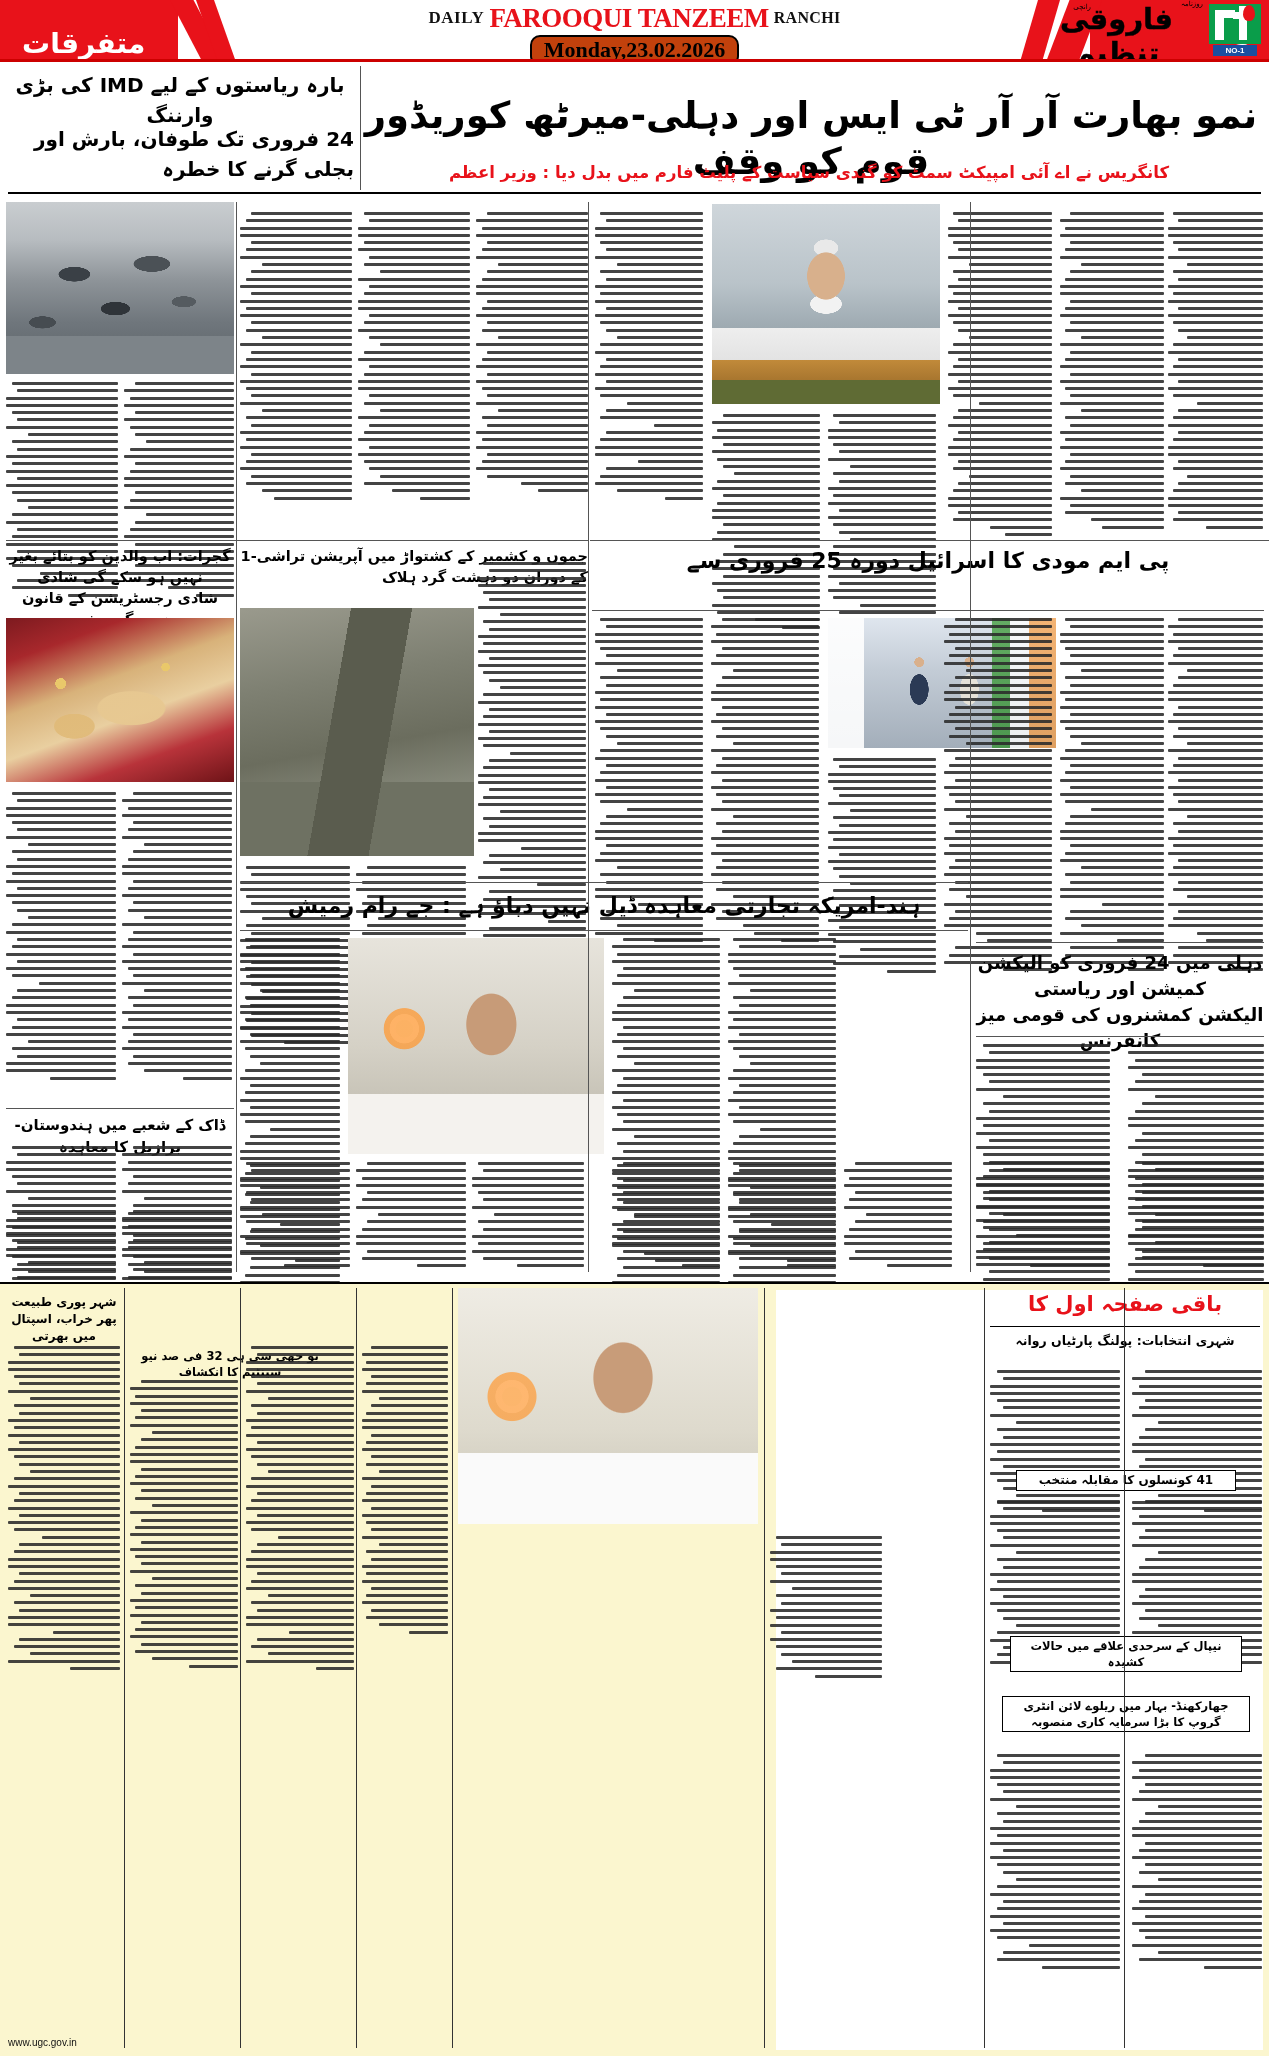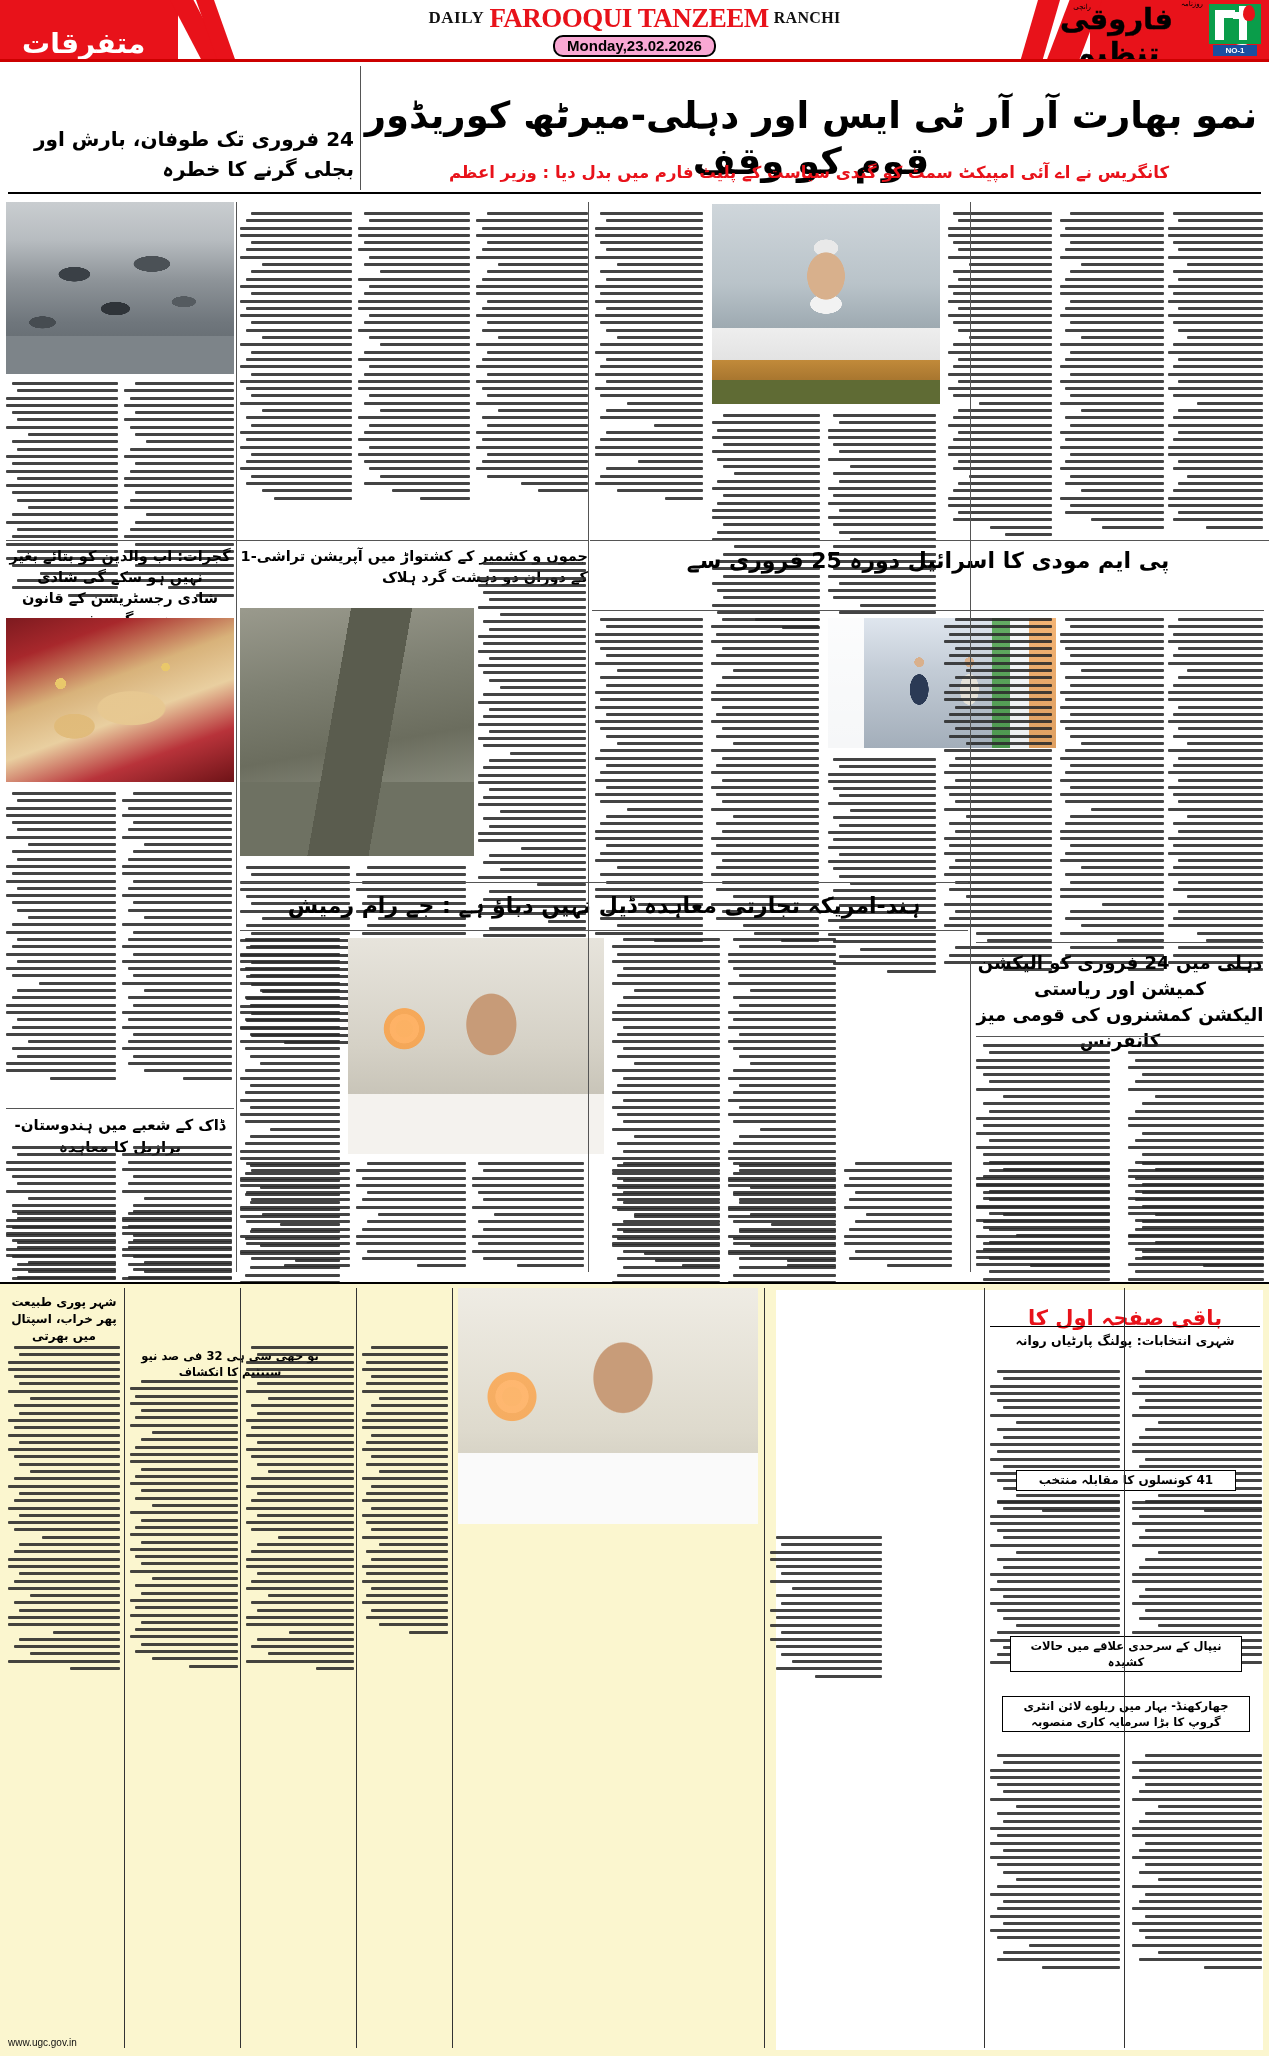--- a/index.html
+++ b/index.html
@@ -76,22 +76,22 @@
   }
   .ct-daily { font-family:"Liberation Serif", serif; font-weight:bold; font-size:17px; color:#111;
      letter-spacing:.5px; vertical-align: 4px; margin-top: 23px;}
   .ct-main { font-family:"Liberation Serif", serif; font-weight:bold; font-size:27px; color:#e8121a;
      letter-spacing:-.5px; }
   .ct-ranchi { font-family:"Liberation Serif", serif; font-weight:bold; font-size:16px; color:#111;
      letter-spacing:.3px; vertical-align: 4px;}
   .ct-date {
     display:inline-block; margin-top: 1px;
     border: 2px solid #000; border-radius: 10px;
-    padding: 0px 12px 1px; font-family:Liberation Sans, sans-serif;
-    font-weight: bold; font-size: 15px; color:#000; background:#f9a8d4;
+    padding: 0px 12px 1px; font-family:Liberation Serif, serif;
+    font-weight: bold; font-size: 22px; color:#000; background:#c2410c;
   }
   .ct-web {
     margin-top: 1px; font-family:"Liberation Sans",sans-serif; font-size:9px; color:#333;
     direction:ltr;
   }
   .section-tag {
     position: absolute; left: 22px; top: 21px;
     color: #fff; font-size: 28px; font-weight: bold; direction: rtl;
     font-family: "DejaVu Sans", sans-serif; line-height: 46px;
   }
@@ -295,20 +295,21 @@
     </div>
 
     <div class="section-tag">متفرقات</div>
   </div>
 
   <div class="body-area">
 
     <div class="main-head headline-ur">نمو بھارت آر آر ٹی ایس اور دہلی-میرٹھ کوریڈور قوم کو وقف</div>
     <div class="main-sub">کانگریس نے اے آئی امپیکٹ سمٹ کو گندی سیاست کے پلیٹ فارم میں بدل دیا : وزیر اعظم</div>
 
+    <div class="left-head">بارہ ریاستوں کے لیے IMD کی بڑی وارننگ</div>
     <div class="left-head" style="top:62px;text-align:right;">24 فروری تک طوفان، بارش اور بجلی گرنے کا خطرہ</div>
 
     <div class="rule-h" style="left:8px; top:130px; width:1253px; background:#000; height:2px;"></div>
     <div class="rule-v" style="right:908px; top:4px; height:124px;"></div>
 
     <div class="photo ph-traffic" style="left:6px; top:140px; width:228px; height:172px;"></div>
 
     <div class="col lines" style="left:6px; top:320px; width:112px;">
       <i class="s95"></i>
         <i class="s90"></i>
@@ -1723,21 +1724,21 @@
     <div class="rule-v" style="left:236px; top:140px; height:1070px;"></div>
     <div class="rule-v" style="left:588px; top:140px; height:1070px;"></div>
     <div class="rule-v" style="left:970px; top:140px; height:1070px;"></div>
 
   </div>
 
   <div class="bottom-band">
 
     <div class="bb-white" style="left:776px; top:6px; width:487px; height:760px;"></div>
 
-    <div class="red-head" style="position:absolute; left:990px; top:20px; width:270px; font-size:21px; line-height:28px;">باقی صفحہ اول کا</div>
+    <div class="red-head" style="position:absolute; left:990px; top:6px; width:270px; font-size:21px; line-height:28px;">باقی صفحہ اول کا</div>
     <div class="rule-h" style="left:990px; top:42px; width:270px; background:#000;"></div>
 
     <div class="blk-head" style="position:absolute; left:990px; top:48px; width:270px; font-size:12.5px; line-height:18px;">شہری انتخابات: پولنگ پارٹیاں روانہ</div>
 
     <div class="col lines" style="left:990px; top:86px; width:130px;">
       <i class="s95"></i>
         <i class="s90"></i>
         <i class="s100"></i>
         <i class="s85"></i>
         <i class="s95"></i>

